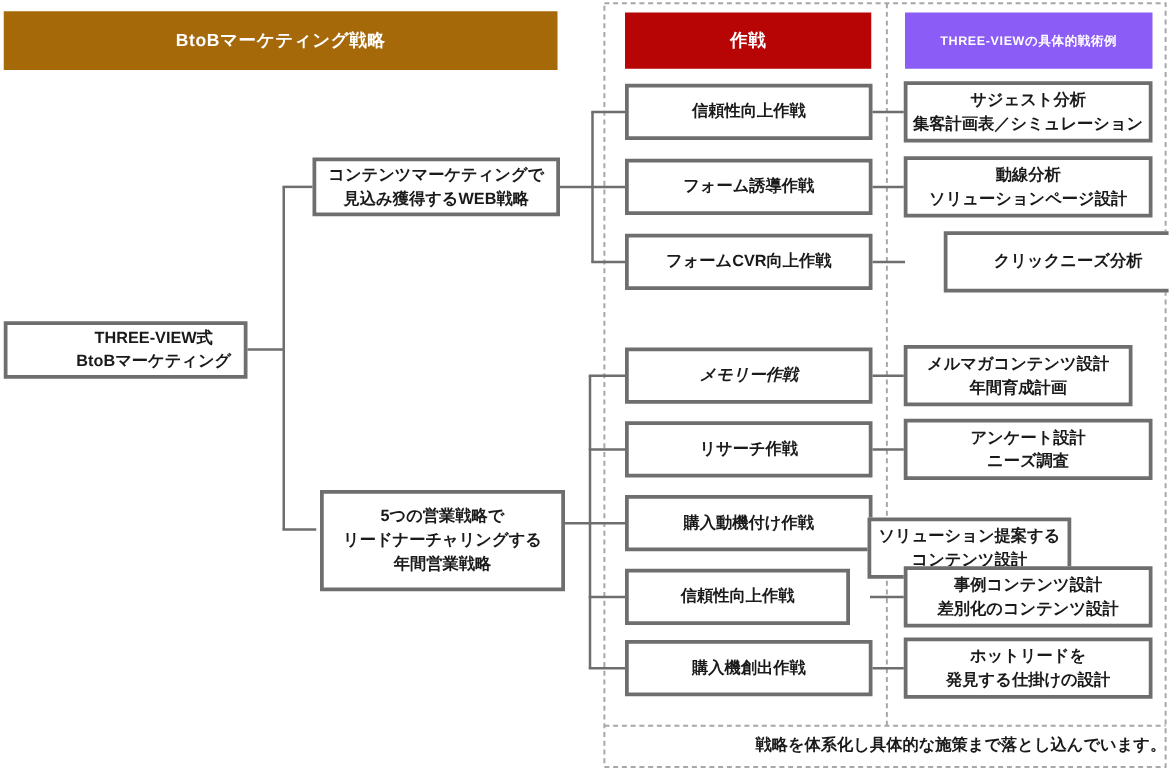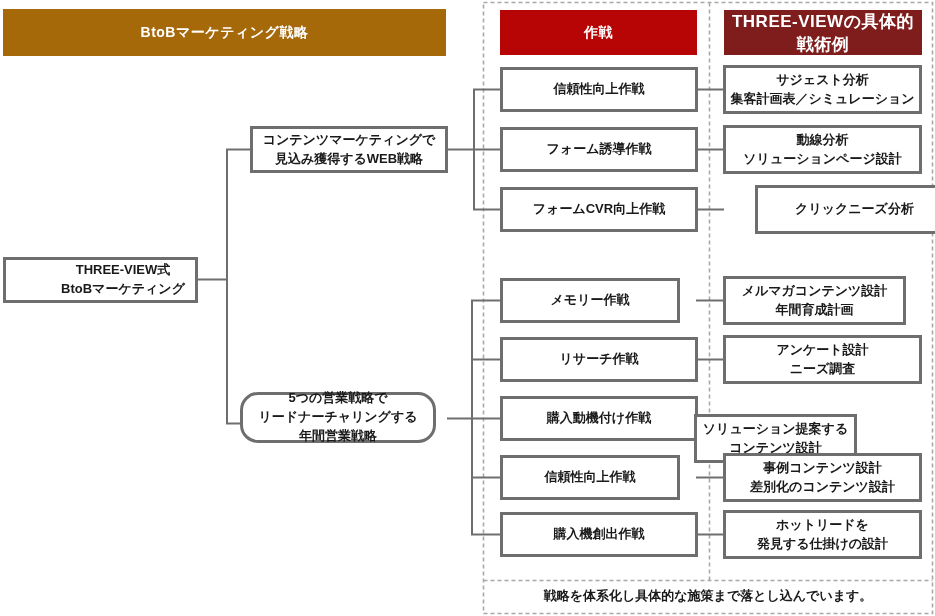--- a/index.html
+++ b/index.html
@@ -4,26 +4,26 @@
 <style>
   html,body{margin:0;padding:0;background:#ffffff;}
   body{font-family:"Liberation Sans","DejaVu Sans",sans-serif;}
   .stage{position:relative;width:935px;height:616px;background:#ffffff;overflow:hidden;}
   .abs{position:absolute;box-sizing:border-box;}
   svg.wires{position:absolute;left:0;top:0;width:935px;height:616px;}
   .hdr{display:flex;align-items:center;justify-content:center;text-align:center;
        color:#ffffff;font-weight:bold;font-size:14px;letter-spacing:.5px;}
   .hdr-strategy{background:#a5690a;}
   .hdr-operations{background:#b70404;}
-  .hdr-tactics{background:#7f1d1d;font-size:17px;}
+  .hdr-tactics{background:#8b5cf6;font-size:10px;}
   .node{background:#ffffff;border:3px solid #6e6e6e;display:flex;flex-direction:column;
         align-items:center;justify-content:center;text-align:center;
         color:#1a1a1a;font-weight:bold;font-size:13px;line-height:1.45;}
   .node span{display:block;}
-  .footer-note{display:flex;align-items:center;justify-content:center;text-align:center;
+  .footer-note{display:flex;align-items:center;justify-content:flex-end;text-align:center;
         color:#1a1a1a;font-weight:bold;font-size:13px;}
 </style>
 </head>
 <body>
 
 <div class="stage">
 
   <svg class="wires">
 
     <g stroke="#a8a8a8" stroke-width="1.6" stroke-dasharray="4,3" fill="none">
@@ -74,36 +74,36 @@
 
   <div class="abs node" style="left:3px;top:257px;width:195px;height:46px;padding-left:45px;">
     <span>THREE-VIEW式</span>
     <span>BtoBマーケティング</span>
   </div>
 
   <div class="abs node" style="left:250px;top:126px;width:198px;height:47px;">
     <span>コンテンツマーケティングで</span>
     <span>見込み獲得するWEB戦略</span>
   </div>
-  <div class="abs node" style="left:240px;top:392px;width:196px;height:51px;border-radius:18px;">
+  <div class="abs node" style="left:256px;top:392px;width:196px;height:81px;">
     <span>5つの営業戦略で</span>
     <span>リードナーチャリングする</span>
     <span>年間営業戦略</span>
   </div>
 
   <div class="abs node" style="left:500px;top:67px;width:198px;height:45px;">
       <span>信頼性向上作戦</span>
     </div>
   <div class="abs node" style="left:500px;top:127px;width:198px;height:45px;">
       <span>フォーム誘導作戦</span>
     </div>
   <div class="abs node" style="left:500px;top:187px;width:198px;height:45px;">
       <span>フォームCVR向上作戦</span>
     </div>
-  <div class="abs node" style="left:500px;top:278px;width:180px;height:45px;">
+  <div class="abs node" style="left:500px;top:278px;width:198px;height:45px;font-style:italic;">
       <span>メモリー作戦</span>
     </div>
   <div class="abs node" style="left:500px;top:337px;width:198px;height:45px;">
       <span>リサーチ作戦</span>
     </div>
   <div class="abs node" style="left:500px;top:396px;width:198px;height:45px;">
       <span>購入動機付け作戦</span>
     </div>
   <div class="abs node" style="left:500px;top:455px;width:180px;height:45px;">
       <span>信頼性向上作戦</span>

